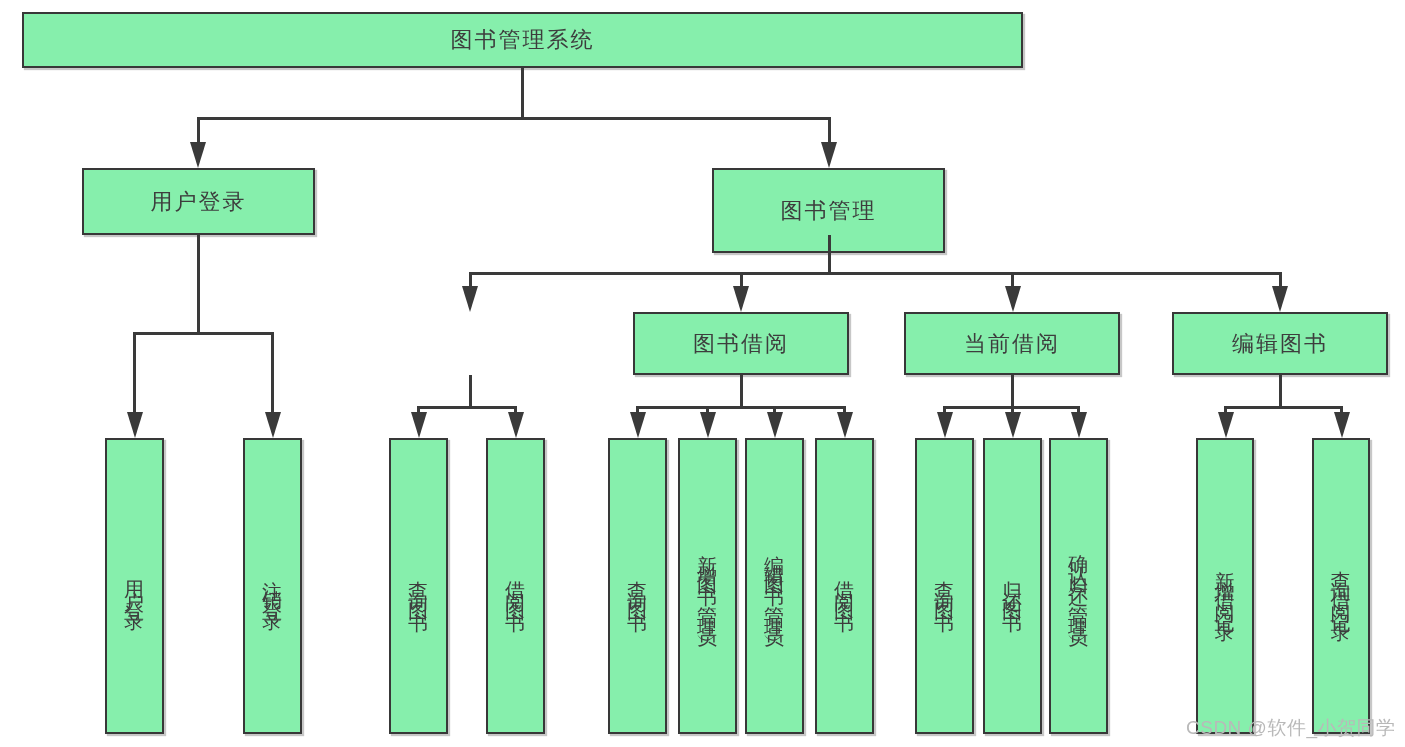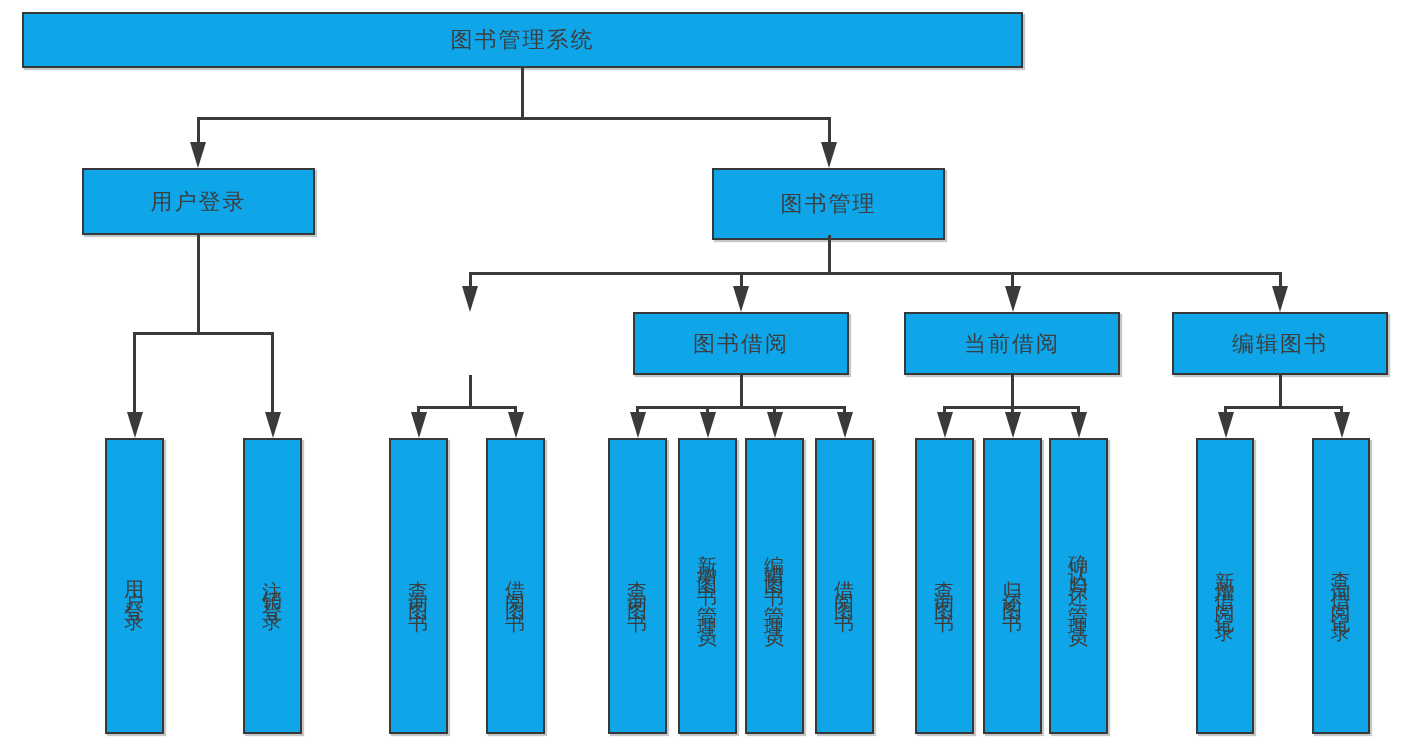--- a/index.html
+++ b/index.html
@@ -6,21 +6,21 @@
   #canvas{
     position:relative;
     width:1405px;height:747px;
     background:#ffffff;
     overflow:hidden;
     font-family:"Liberation Sans","DejaVu Sans",sans-serif;
   }
   .box{
     position:absolute;
     box-sizing:border-box;
-    background:#0ea5e9;
+    background:#86efac;
     border:2.5px solid #383838;
     box-shadow:2px 2px 1px rgba(0,0,0,0.22);
     display:flex;align-items:center;justify-content:center;
     color:#3d3d3d;
   }
   .hbox{font-size:22px;letter-spacing:2px;white-space:nowrap;}
   .vbox{
     font-size:20px;
     writing-mode:vertical-lr;
     text-orientation:mixed;
@@ -48,21 +48,21 @@
   }
 </style>
 </head>
 <body>
 
 <div id="canvas">
 
   <div class="box hbox" style="left:22px;top:12px;width:1001px;height:56px">图书管理系统</div>
 
   <div class="box hbox" style="left:82px;top:168px;width:233px;height:67px">用户登录</div>
-  <div class="box hbox" style="left:712px;top:168px;width:233px;height:72px">图书管理</div>
+  <div class="box hbox" style="left:712px;top:168px;width:233px;height:85px">图书管理</div>
 
   <div class="box hbox" style="left:904px;top:312px;width:216px;height:63px">当前借阅</div>
   <div class="box hbox" style="left:633px;top:312px;width:216px;height:63px">图书借阅</div>
   <div class="box hbox" style="left:1172px;top:312px;width:216px;height:63px">编辑图书</div>
 
   <div class="box vbox" style="left:105px;top:438px;width:59px;height:296px">用户登录</div>
   <div class="box vbox" style="left:243px;top:438px;width:59px;height:296px">注销登录</div>
 
   <div class="box vbox" style="left:389px;top:438px;width:59px;height:296px">查询图书</div>
   <div class="box vbox" style="left:486px;top:438px;width:59px;height:296px">借阅图书</div>
@@ -131,14 +131,15 @@
   <div class="vline" style="left:1077px;top:406px;height:10px"></div>
   <div class="tri" style="left:1070.5px;top:412px"></div>
 
   <div class="vline" style="left:1278.5px;top:375px;height:34px"></div>
   <div class="hline" style="left:1224px;top:406px;width:117px"></div>
   <div class="vline" style="left:1224px;top:406px;height:10px"></div>
   <div class="tri" style="left:1217.5px;top:412px"></div>
   <div class="vline" style="left:1340px;top:406px;height:10px"></div>
   <div class="tri" style="left:1333.5px;top:412px"></div>
 
+  <div class="watermark">CSDN @软件_小贺同学</div>
 
 </div>
 
 </body></html>

